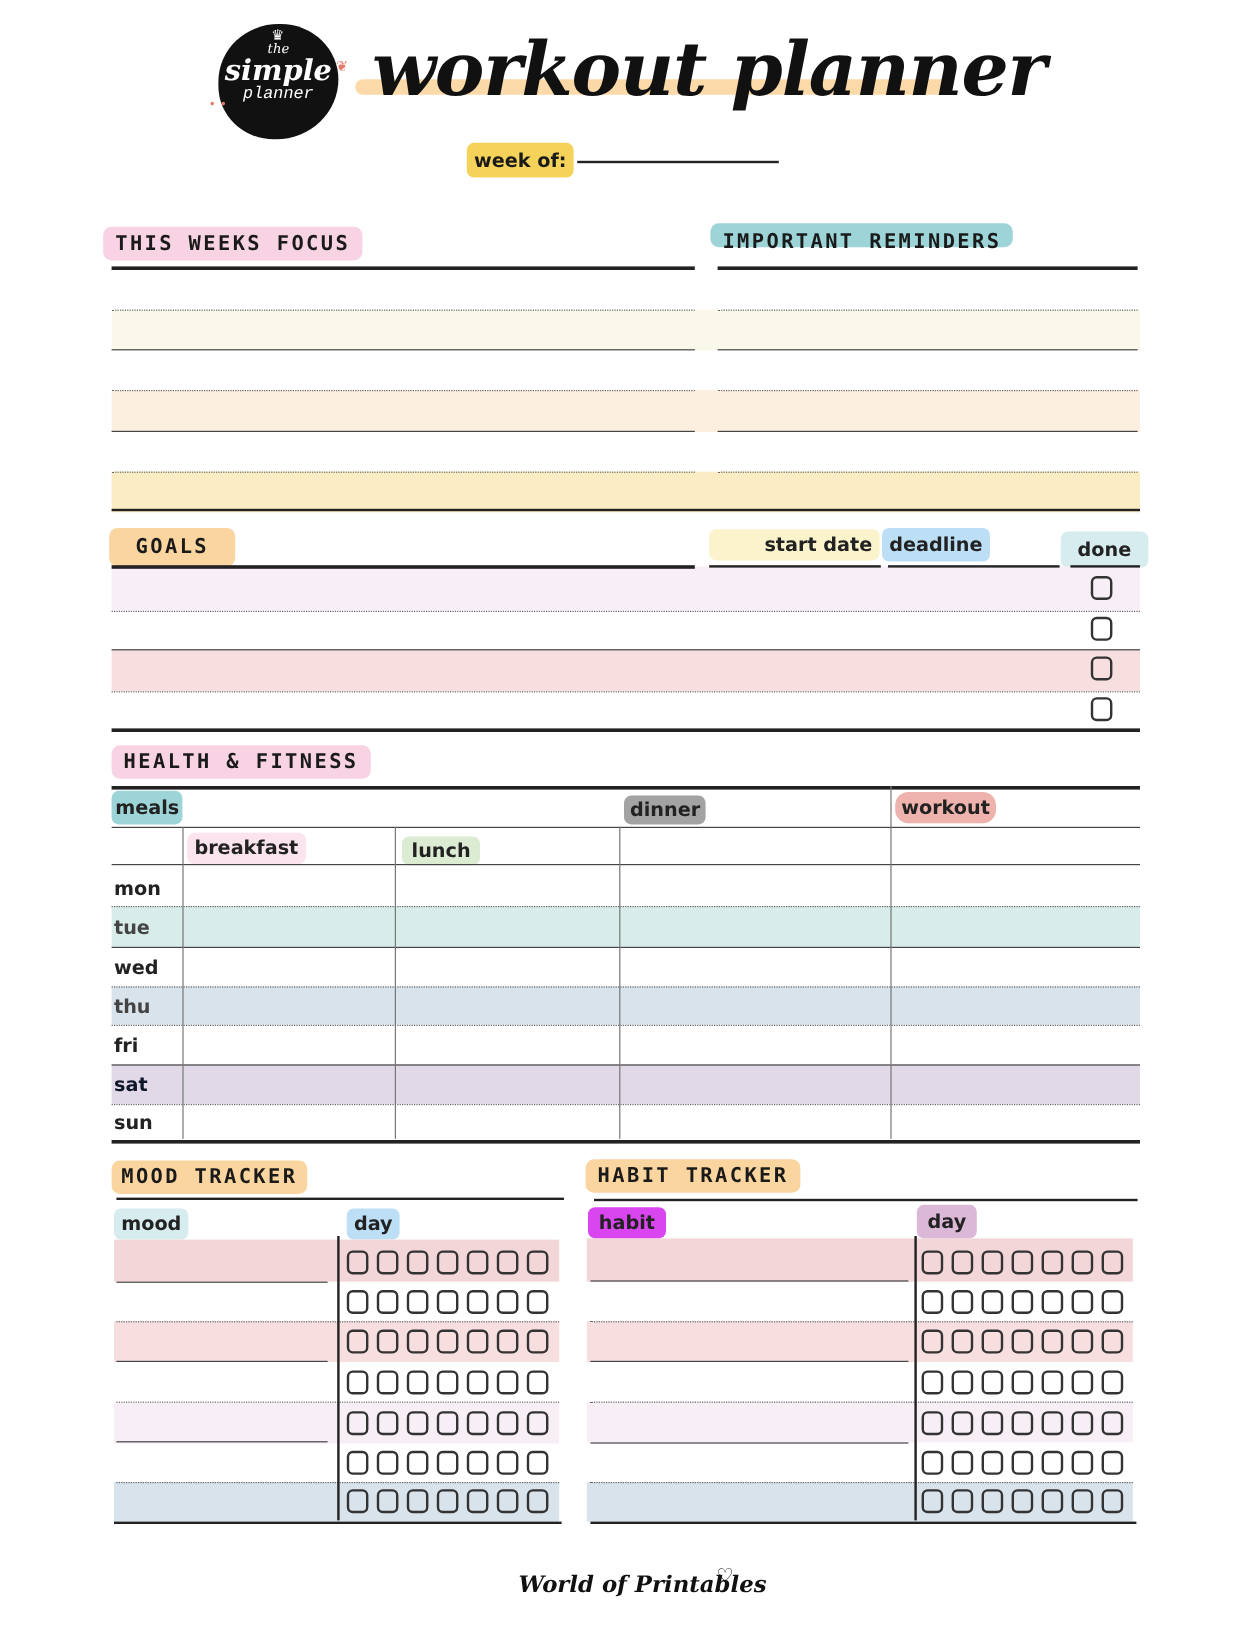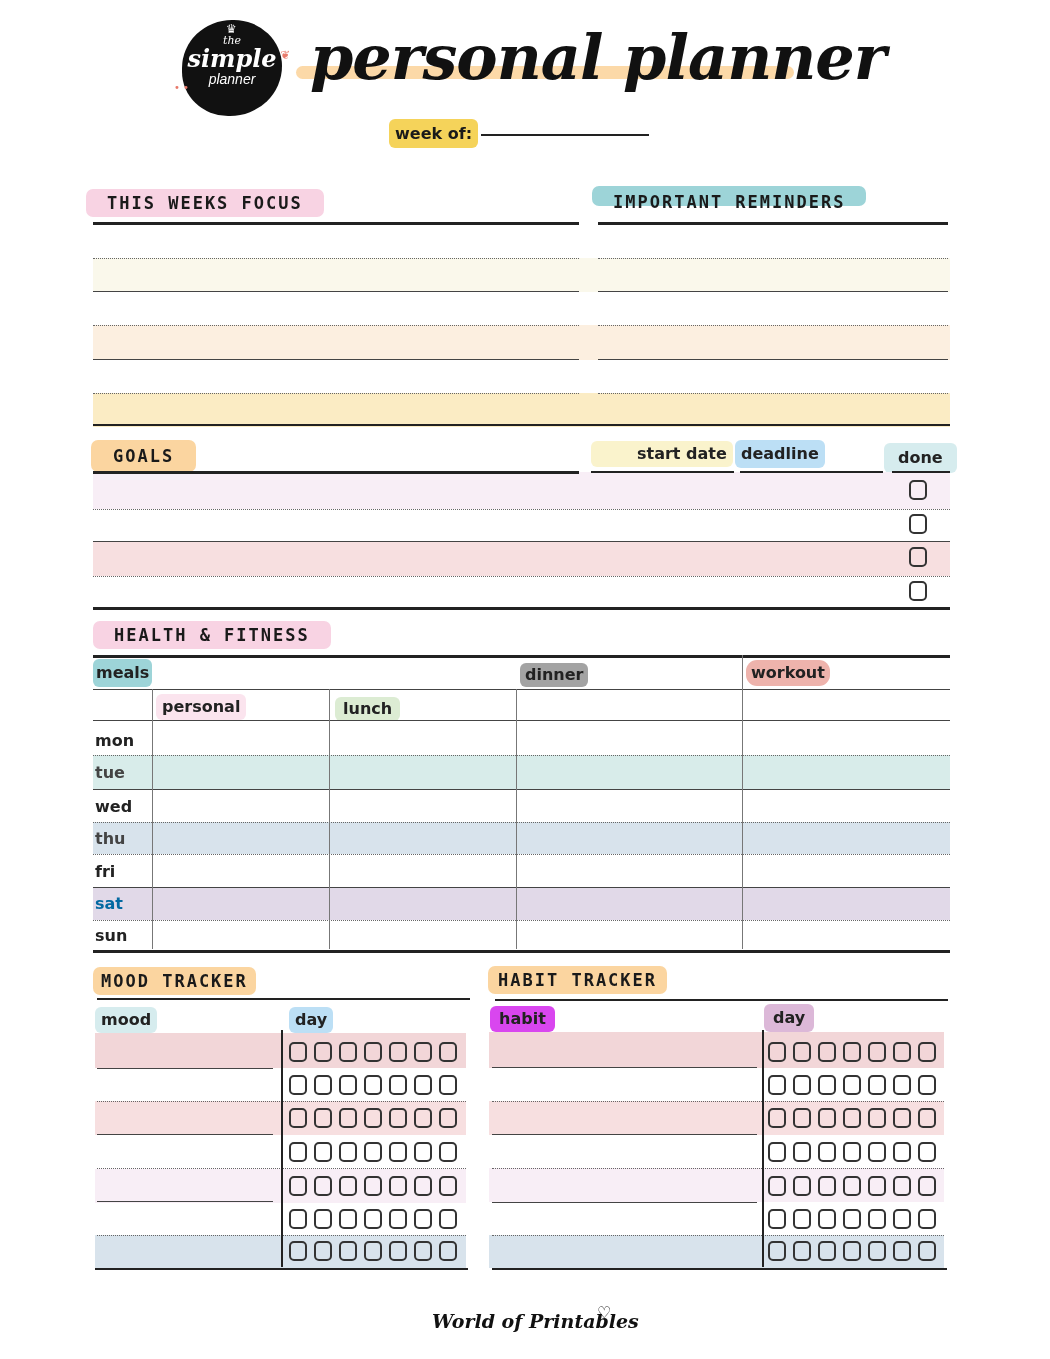--- a/index.html
+++ b/index.html
@@ -1,44 +1,44 @@
 <!DOCTYPE html>
 <html><head>
 <meta charset="utf-8">
 <style>
   * { box-sizing: border-box; margin: 0; padding: 0; }
   html, body { width: 1050px; height: 1359px; background: #fff; overflow: hidden; }
   body { position: relative; font-family: "DejaVu Sans", sans-serif; color: #1a1a1a; }
   .abs { position: absolute; }
-  .tag { position: absolute; border-radius: 7px; font-family: "DejaVu Sans Mono", monospace; font-weight: bold; letter-spacing: 2px; font-size: 17px; padding: 0 21px; line-height: 28px; height: 28px; }
+  .tag { position: absolute; border-radius: 7px; font-family: "DejaVu Sans Mono", monospace; font-weight: bold; letter-spacing: 2px; font-size: 17px; padding: 0 10px; line-height: 28px; height: 28px; }
   .sub { position: absolute; border-radius: 6px; font-family: "DejaVu Sans", sans-serif; font-weight: bold; font-size: 16px; padding: 0 6px; line-height: 26px; height: 26px; color: #222; }
   .hline { position: absolute; height: 0; border-top: 2px solid #222; }
   .hthin { position: absolute; height: 0; border-top: 1.5px solid #444; }
   .hdot { position: absolute; height: 0; border-top: 1.5px dotted #666; }
   .vline { position: absolute; width: 0; border-left: 1px solid #777; }
   .band { position: absolute; }
   .cb { position: absolute; width: 18px; height: 20px; border: 2.5px solid #333; border-radius: 5px; background: transparent; }
   .day { position: absolute; font-weight: bold; font-size: 16px; color: #222; }
   .cbrow { position: absolute; display: flex; gap: 7px; }
   .cbrow .cb { position: static; }
 </style>
 </head>
 <body>
 
 <div class="abs" style="left:182px;top:20px;width:100px;height:96px;background:#111;border-radius:50% 48% 52% 46%;color:#fff;text-align:center;">
   <div style="font-family:'DejaVu Serif',serif;font-style:italic;font-size:11px;margin-top:14px;">the</div>
   <div style="font-family:'DejaVu Serif',serif;font-style:italic;font-weight:bold;font-size:24px;line-height:24px;">simple</div>
-  <div style="font-family:Liberation Sans, sans-serif;font-style:italic;font-size:14px;">planner</div>
+  <div style="font-family:Liberation Mono, monospace;font-style:italic;font-size:14px;">planner</div>
 </div>
 <div class="abs" style="left:226px;top:22px;color:#fff;font-size:12px;">♛</div>
 <div class="abs" style="left:174px;top:82px;color:#e8796a;font-size:10px;">• •</div>
 <div class="abs" style="left:280px;top:48px;color:#e8796a;font-size:12px;">❦</div>
 
 <div class="abs" style="left:296px;top:66px;width:498px;height:13px;background:#fcd9a8;border-radius:7px;"></div>
-<div class="abs" style="left:310px;top:18px;font-family:'DejaVu Serif',serif;font-style:italic;font-weight:bold;font-size:62px;letter-spacing:-1px;color:#111;line-height:80px;">personal planner</div>
+<div class="abs" style="left:310px;top:18px;font-family:'DejaVu Serif',serif;font-style:italic;font-weight:bold;font-size:62px;letter-spacing:-1px;color:#111;line-height:80px;">workout planner</div>
 
 <div class="abs" style="left:389px;top:119px;height:29px;line-height:29px;padding:0 6px;background:#f5d35a;border-radius:6px;font-weight:bold;font-size:16px;">week of:</div>
 <div class="abs" style="left:481px;top:122px;width:168px;height:14px;border-bottom:2px solid #222;"></div>
 
 <div class="tag" style="left:86px;top:189px;background:#f8d3e3;">THIS WEEKS FOCUS</div>
 <div class="hline" style="left:93px;top:222px;width:486px;border-top-width:3px;"></div>
 
 <div class="tag" style="left:592px;top:186px;height:20px;line-height:32px;background:#9dd4d8;">IMPORTANT REMINDERS</div>
 <div class="hline" style="left:598px;top:222px;width:350px;border-top-width:3px;"></div>
 
@@ -81,21 +81,21 @@
 <div class="cb" style="left:909px;top:514px;"></div>
 <div class="cb" style="left:909px;top:547px;"></div>
 <div class="cb" style="left:909px;top:581px;"></div>
 
 <div class="tag" style="left:93px;top:621px;background:#f8d3e3;">HEALTH &amp; FITNESS</div>
 <div class="hline" style="left:93px;top:655px;width:857px;border-top-width:3px;"></div>
 <div class="sub" style="left:93px;top:659px;background:#9dd4d8;height:28px;line-height:28px;padding:0 3px;">meals</div>
 <div class="sub" style="left:746px;top:660px;background:#eeb3ac;padding:0 5px;border-radius:11px;">workout</div>
 
 <div class="hthin" style="left:93px;top:689px;width:857px;"></div>
-<div class="sub" style="left:156px;top:694px;background:#fbe4ee;padding:0 6px;">personal</div>
+<div class="sub" style="left:156px;top:694px;background:#fbe4ee;padding:0 6px;">breakfast</div>
 <div class="sub" style="left:335px;top:697px;background:#dcecd3;padding:0 8px;height:24px;line-height:24px;">lunch</div>
 <div class="sub" style="left:520px;top:663px;background:#a3a3a3;padding:0 5px;height:24px;line-height:24px;">dinner</div>
 
 <div class="hthin" style="left:93px;top:720px;width:857px;"></div>
 
 <div class="band" style="left:93px;top:755px;width:857px;height:34px;background:#d8ecea;"></div>
 <div class="band" style="left:93px;top:822px;width:857px;height:32px;background:#d8e3ec;"></div>
 <div class="band" style="left:93px;top:887px;width:857px;height:33px;background:#e1d9e8;"></div>
 
 <div class="hdot" style="left:93px;top:755px;width:857px;"></div>
@@ -109,21 +109,21 @@
 <div class="vline" style="left:152px;top:689px;height:260px;"></div>
 <div class="vline" style="left:329px;top:689px;height:260px;"></div>
 <div class="vline" style="left:516px;top:689px;height:260px;"></div>
 <div class="vline" style="left:742px;top:655px;height:294px;"></div>
 
 <div class="day" style="left:95px;top:731px;">mon</div>
 <div class="day" style="left:95px;top:763px;color:#444;">tue</div>
 <div class="day" style="left:95px;top:797px;">wed</div>
 <div class="day" style="left:95px;top:829px;color:#444;">thu</div>
 <div class="day" style="left:95px;top:862px;">fri</div>
-<div class="day" style="left:95px;top:894px;color:#0369a1;">sat</div>
+<div class="day" style="left:95px;top:894px;color:#0f172a;">sat</div>
 <div class="day" style="left:95px;top:926px;">sun</div>
 
 <div class="tag" style="left:93px;top:967px;background:#fbd5a0;padding:0 8px;">MOOD TRACKER</div>
 <div class="hline" style="left:97px;top:998px;width:373px;"></div>
 <div class="sub" style="left:95px;top:1007px;background:#d6ecee;padding:0 6px;">mood</div>
 <div class="sub" style="left:289px;top:1007px;background:#bcdff5;padding:0 6px;">day</div>
 
 <div class="band" style="left:95px;top:1033px;width:371px;height:35px;background:#f2d6d8;"></div>
 <div class="band" style="left:95px;top:1101px;width:371px;height:34px;background:#f7dfe0;"></div>
 <div class="band" style="left:95px;top:1169px;width:371px;height:34px;background:#f8eef6;"></div>

